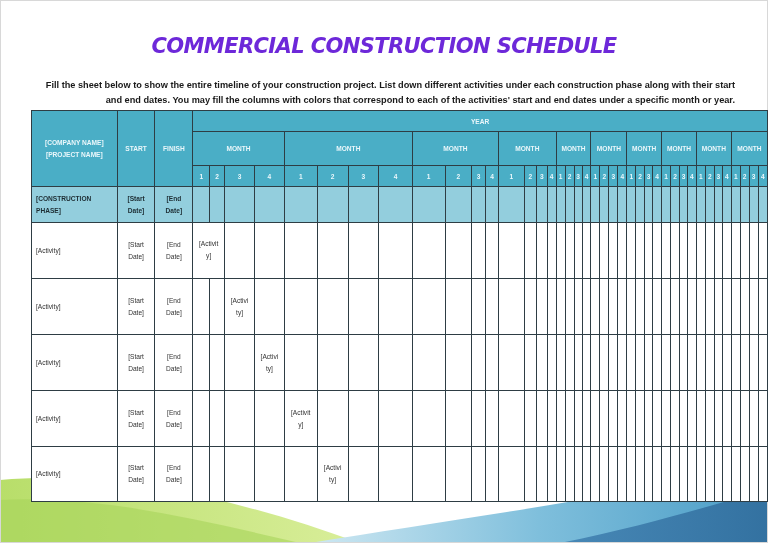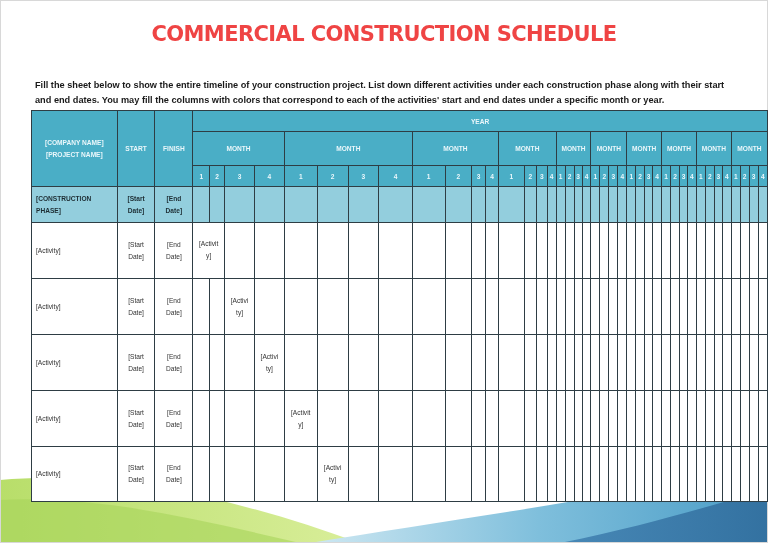--- a/index.html
+++ b/index.html
@@ -1,20 +1,20 @@
 <!DOCTYPE html>
 <html><head>
 <meta charset="utf-8">
 <style>
   html,body{margin:0;padding:0;}
   body{width:768px;height:543px;position:relative;overflow:hidden;background:#ffffff;font-family:"Liberation Sans","DejaVu Sans",sans-serif;}
   .page-border{position:absolute;left:0;top:0;width:766px;height:541px;border:1px solid #d8d8d8;pointer-events:none;}
   .bg-deco{position:absolute;left:0;top:0;width:768px;height:543px;z-index:0;}
-  .title{position:absolute;left:0;top:22px;width:768px;text-align:center;color:#ef4444;font-family:"DejaVu Sans",sans-serif;font-weight:bold;font-size:21px;letter-spacing:-0.6px;z-index:2;}
-  .instructions{position:absolute;left:35px;top:78px;width:700px;font-size:9.2px;line-height:15px;color:#1a1a1a;font-weight:bold;z-index:2;}
+  .title{position:absolute;left:0;top:34px;width:768px;text-align:center;color:#6d28d9;font-family:"DejaVu Sans",sans-serif;font-weight:bold;font-size:21px;letter-spacing:-0.6px;z-index:2;font-style:italic;}
+  .instructions{position:absolute;left:35px;top:78px;width:700px;font-size:9.2px;line-height:15px;color:#1a1a1a;font-weight:bold;z-index:2;text-align:right;}
   table.sched{position:absolute;left:31px;top:110px;border-collapse:collapse;table-layout:fixed;z-index:2;background:#fff;}
   table.sched td{border:1px solid #2e3d44;padding:0;text-align:center;vertical-align:middle;font-size:6.6px;overflow:hidden;}
   .h{background:#4aaec6;color:#eaf7fb;font-weight:bold;}
   .h td{border-color:#243c46;}
   .phase td{background:#93cedd;color:#1d2d33;font-weight:bold;font-size:7px;line-height:12px;}
   .act td{background:#ffffff;color:#333;font-size:7px;line-height:12px;border-color:#7a7a7a;}
   .act td.first{text-align:left;padding-left:4px;}
   .phase td.first{text-align:left;padding-left:4px;}
   .h td.big{font-size:6.6px;line-height:12px;}
 </style>

